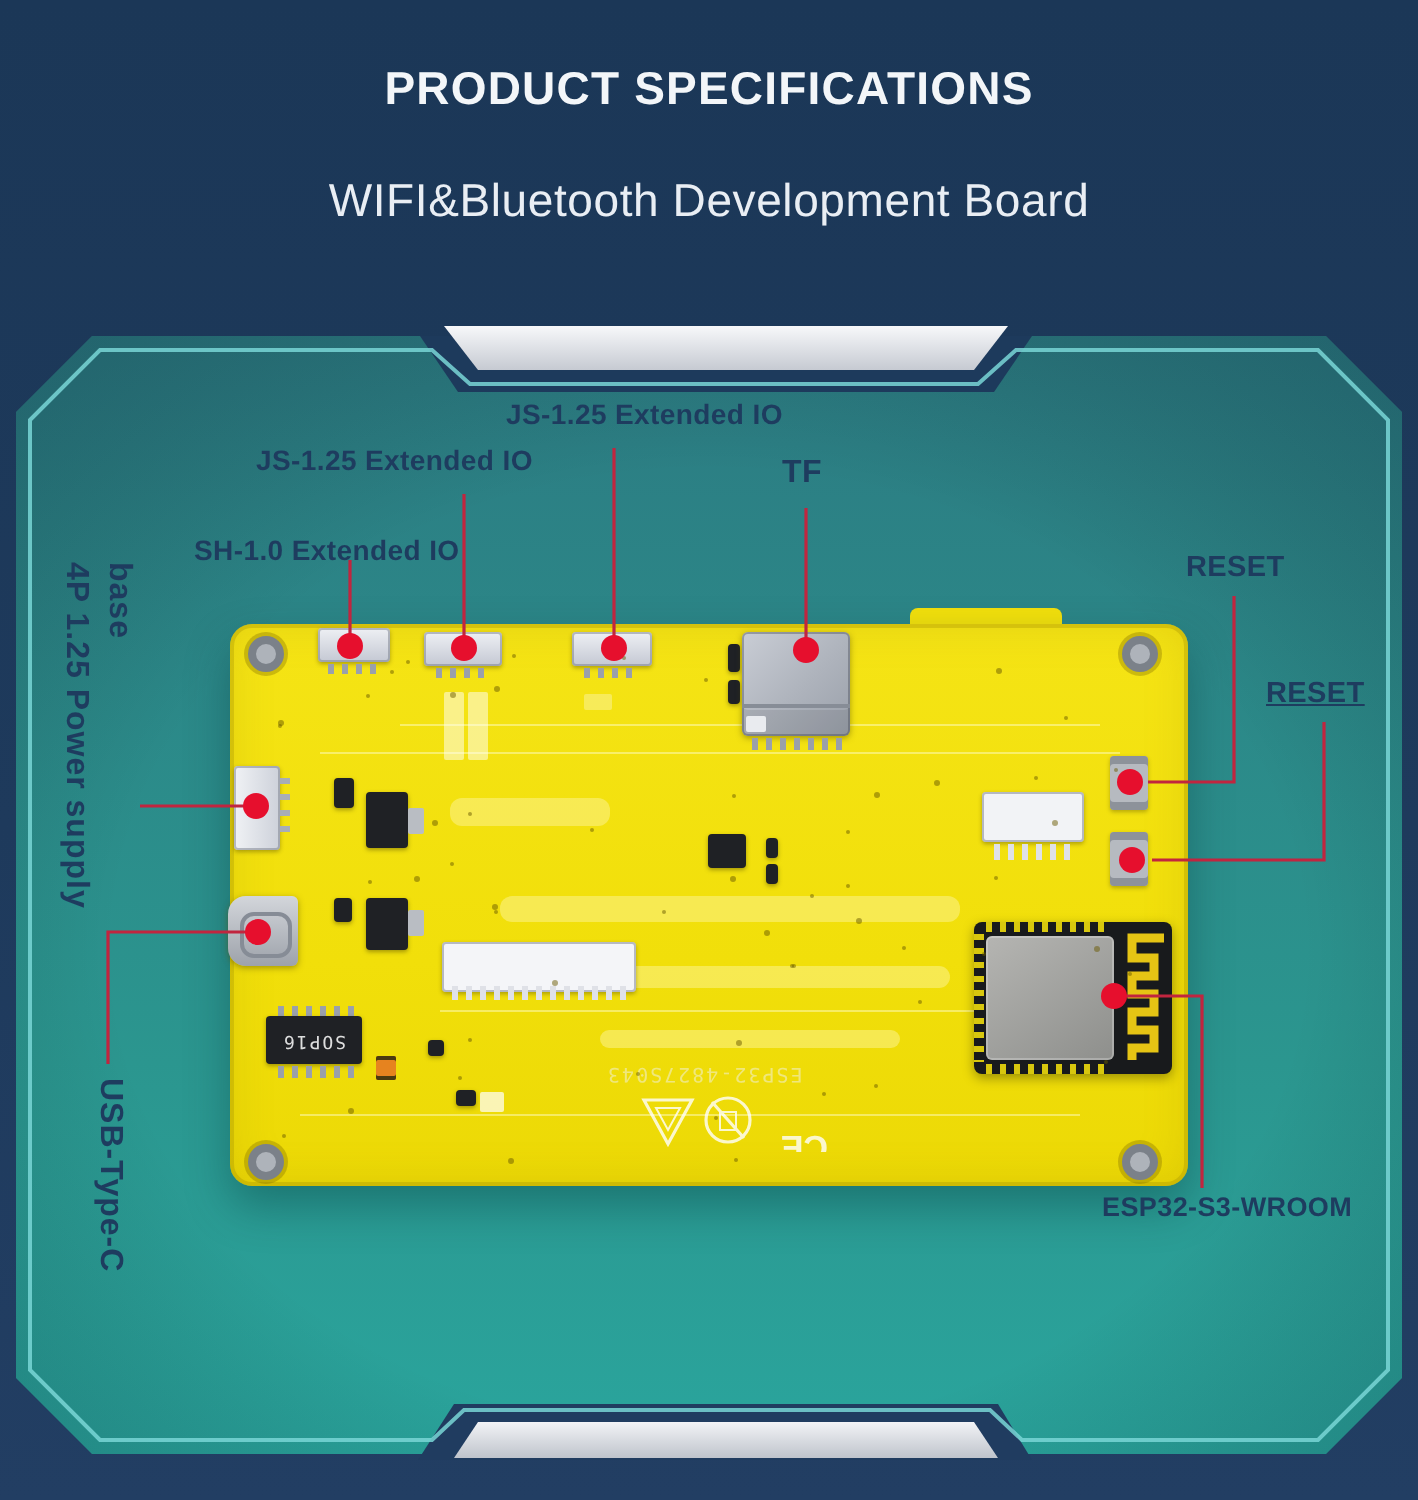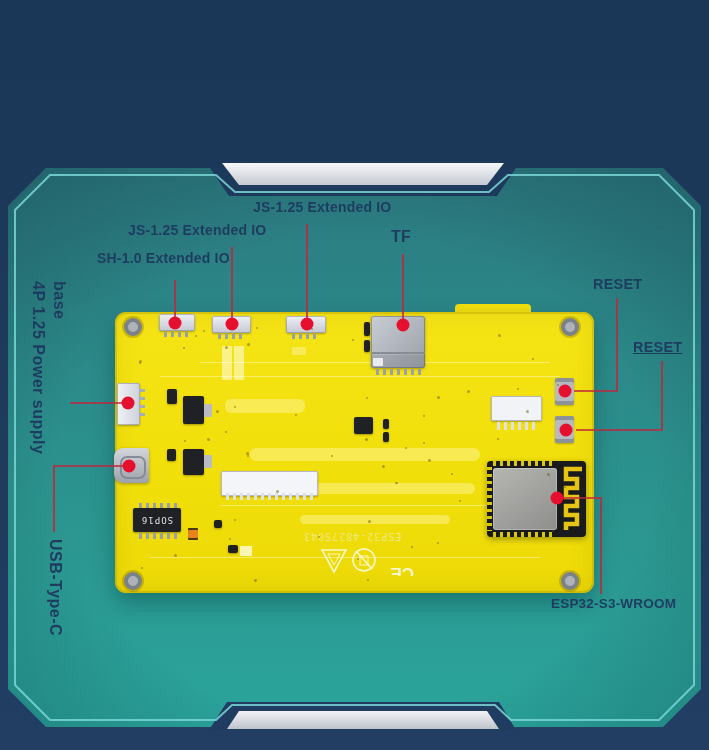--- a/index.html
+++ b/index.html
@@ -76,20 +76,22 @@
   .lbl-vert{
     writing-mode:vertical-lr;white-space:normal;line-height:1.35;font-size:16px;
     letter-spacing:.5px;
   }
 </style>
 </head>
 <body>
 
 <div class="stage">
 
+  <div class="hdr-title">PRODUCT SPECIFICATIONS</div>
+  <div class="hdr-sub">WIFI&amp;Bluetooth Development Board</div>
 
   <svg class="frame-svg" width="709" height="750" viewBox="0 0 709 750">
     <defs>
       <linearGradient id="tealGrad" x1="0" y1="0" x2="0" y2="1">
         <stop offset="0" stop-color="#2c7b82"></stop>
         <stop offset=".65" stop-color="#2b968f"></stop>
         <stop offset="1" stop-color="#2aa59d"></stop>
       </linearGradient>
       <radialGradient id="vign" cx="50%" cy="55%" r="78%">
         <stop offset=".55" stop-color="rgba(0,0,0,0)"></stop>
@@ -236,21 +238,21 @@
       <circle cx="128" cy="403" r="6.5"></circle>
       <circle cx="129" cy="466" r="6.5"></circle>
       <circle cx="565" cy="391" r="6.5"></circle>
       <circle cx="566" cy="430" r="6.5"></circle>
       <circle cx="557" cy="498" r="6.5"></circle>
     </g>
   </svg>
 
   <div class="lbl" style="left:253px;top:199px;">JS-1.25 Extended IO</div>
   <div class="lbl" style="left:128px;top:222px;">JS-1.25 Extended IO</div>
-  <div class="lbl" style="left:97px;top:250px;">SH-1.0 Extended IO</div>
+  <div class="lbl" style="left:97px;top:267px;">SH-1.0 Extended IO</div>
   <div class="lbl" style="left:391px;top:228px;font-size:16px;">TF</div>
   <div class="lbl" style="left:593px;top:276px;font-size:14.5px;">RESET</div>
   <div class="lbl" style="left:633px;top:339px;font-size:14.5px;text-decoration:underline;">RESET</div>
   <div class="lbl lbl-vert" style="left:27px;top:281px;height:180px;">4P 1.25 Power supply base</div>
   <div class="lbl lbl-vert" style="left:44px;top:539px;height:160px;">USB-Type-C</div>
   <div class="lbl" style="left:551px;top:596px;font-size:13.5px;">ESP32-S3-WROOM</div>
 
 <div class="via" style="height: 2px; width: 2px; left: 357px; top: 558px;"></div>
     <div class="via" style="height: 2px; width: 2px; left: 459px; top: 500px;"></div>
     <div class="via" style="height: 2px; width: 2px; left: 195px; top: 335px;"></div>

